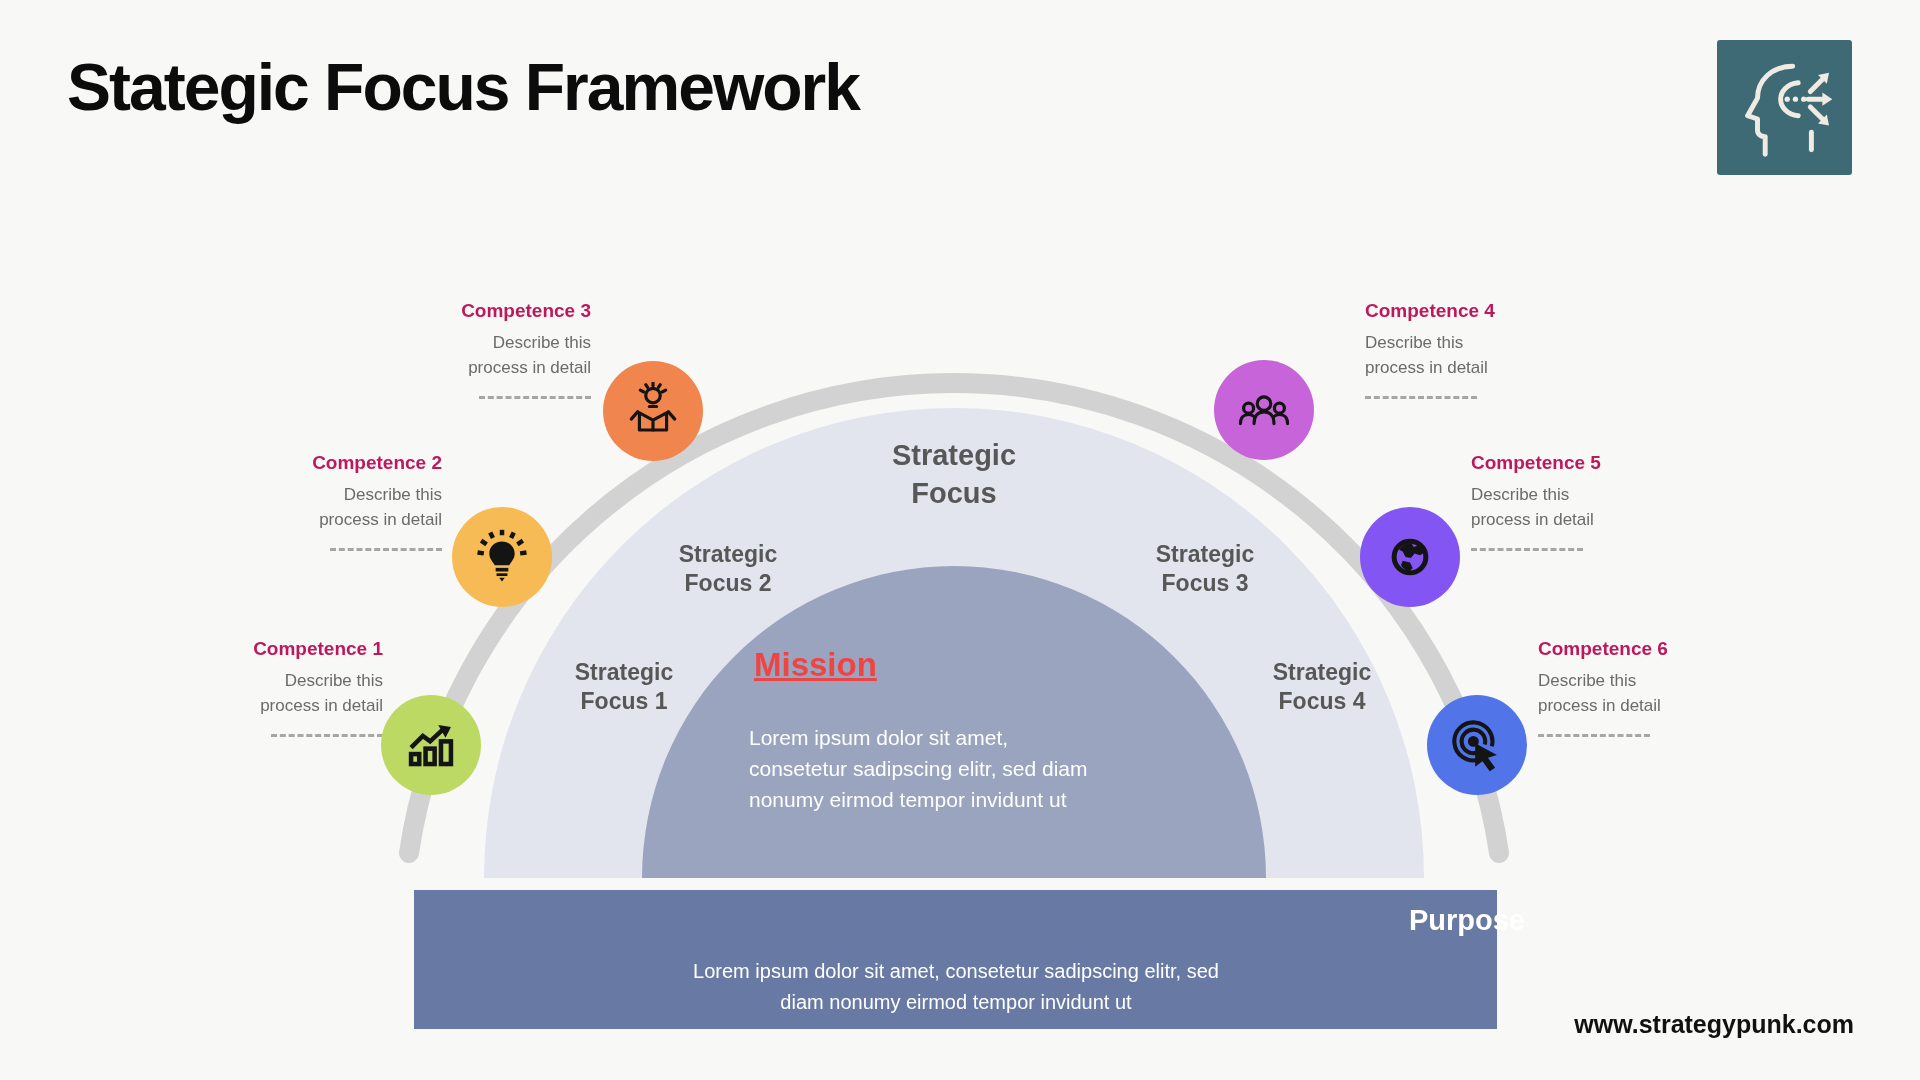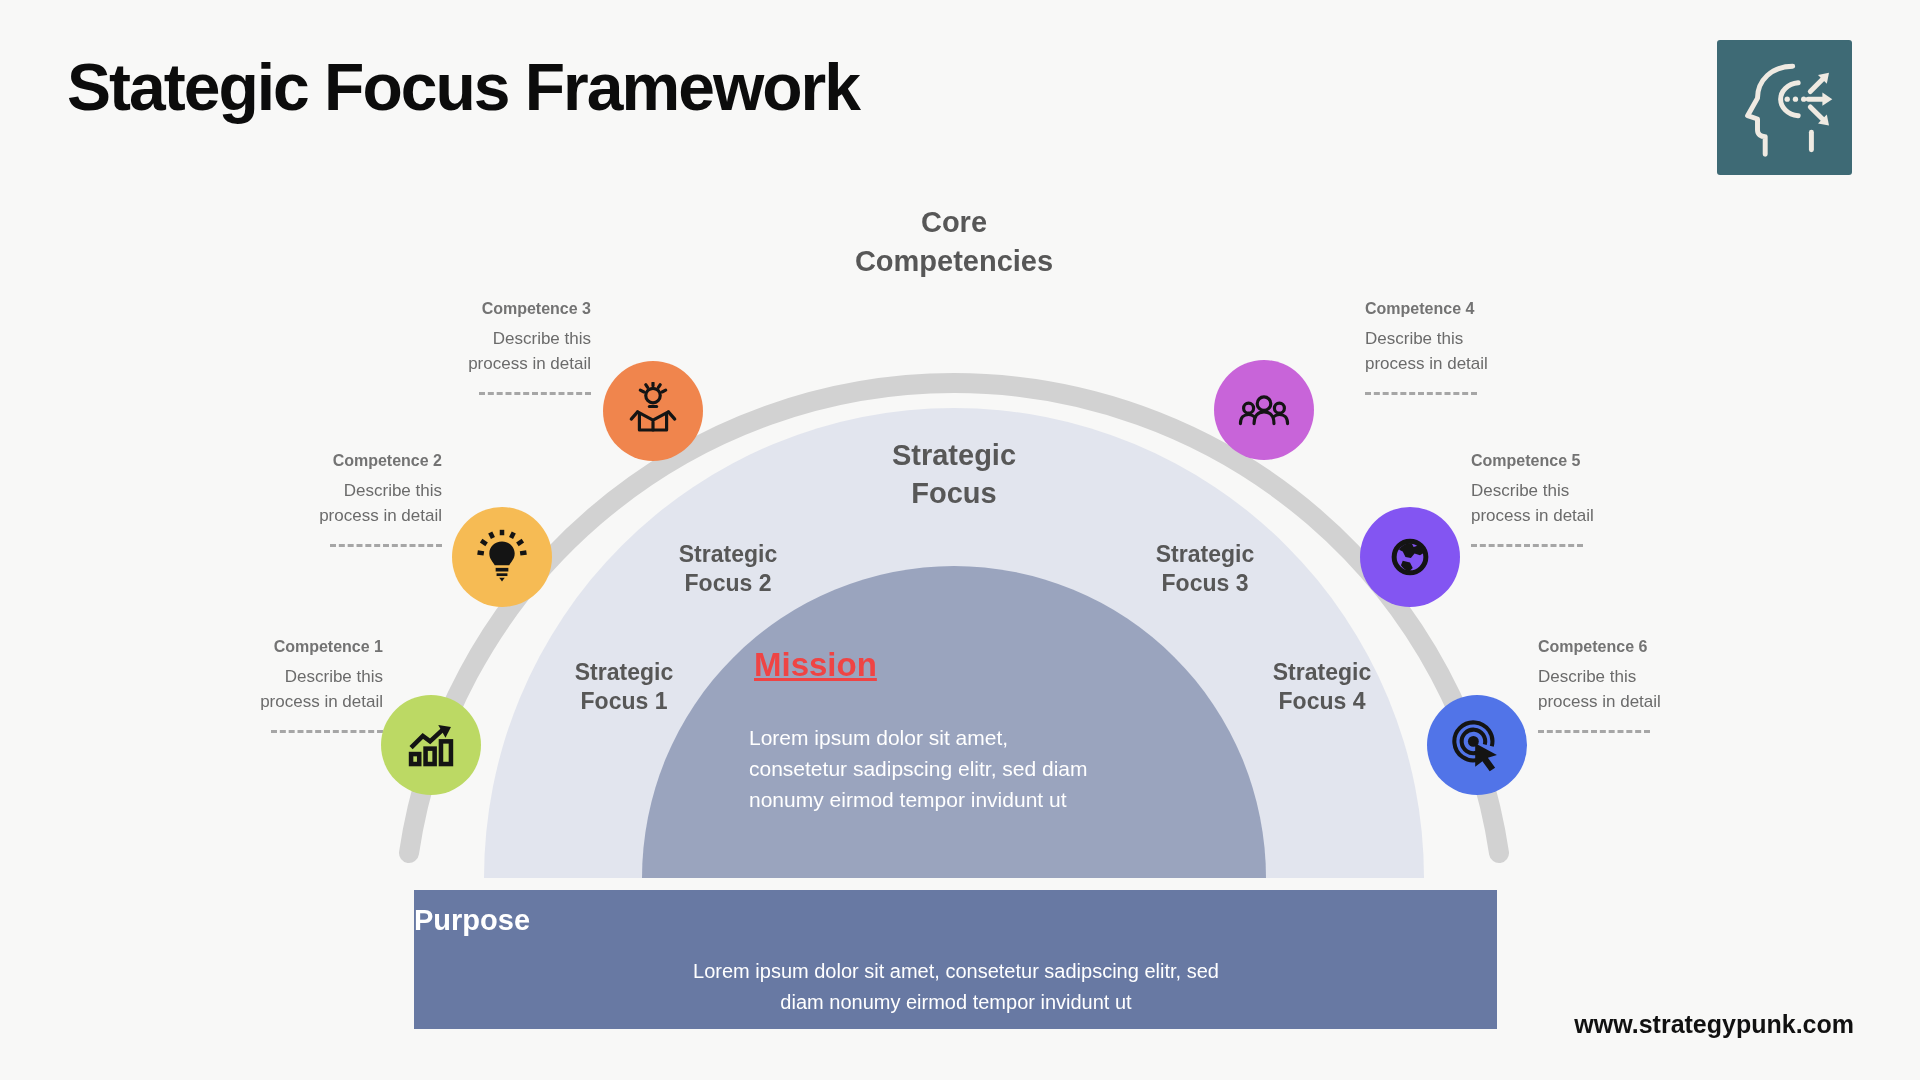--- a/index.html
+++ b/index.html
@@ -26,29 +26,29 @@
     font-size:29px;font-weight:bold;color:#575757;line-height:1.3;}
   .sf-item{position:absolute;width:180px;text-align:center;font-size:23px;font-weight:bold;
     color:#575757;line-height:1.25;}
 
   .mission-title{position:absolute;left:754px;top:646px;width:400px;
     font-size:33px;font-weight:bold;color:#ef4444;text-decoration:underline;}
   .mission-body{position:absolute;left:749px;top:722px;width:410px;text-align:left;
     font-size:21px;color:#ffffff;line-height:31px;}
 
   .purpose-bar{position:absolute;left:414px;top:890px;width:1083px;height:139px;}
-  .purpose-title{position:absolute;left:0;top:14px;width:100%;text-align:left;
-    font-size:29px;font-weight:bold;color:#ffffff;}
+  .purpose-title{position:absolute;left:0;top:14px;width:100%;text-align:right;
+    font-size:29px;font-weight:bold;color:#ffffff;padding-left:28px;}
   .purpose-body{position:absolute;left:222px;top:66px;width:640px;text-align:center;
     font-size:20px;color:#ffffff;line-height:31px;}
 
   .comp-label{position:absolute;}
   .comp-label.side-left{text-align:right;}
   .comp-label.side-right{text-align:left;}
-  .comp-title{font-size:16px;font-weight:bold;color:#737373;margin-bottom:9px;}
+  .comp-title{font-size:19px;font-weight:bold;color:#be185d;margin-bottom:9px;}
   .comp-desc{font-size:17px;color:#6b6b6b;line-height:1.45;display:inline-block;max-width:170px;}
   .comp-dash{border-top:3px dashed #a6a6a6;width:112px;margin-top:16px;}
   .side-left .comp-dash{margin-left:auto;}
 
   .badge{position:absolute;width:100px;height:100px;border-radius:50%;
     display:flex;align-items:center;justify-content:center;}
 
   .website{position:absolute;right:66px;top:1010px;font-size:25px;font-weight:bold;color:#111111;}
 </style>
 </head>
@@ -72,22 +72,20 @@
         <circle cx="52" cy="42" r="2.4"></circle>
           <circle cx="59.5" cy="42" r="2.4"></circle>
           <circle cx="67" cy="42" r="2.4"></circle>
         <polygon points="90,18 80,20 88,28"></polygon>
         <polygon points="93,42 84,36 84,48"></polygon>
         <polygon points="90,66 80,64 88,56"></polygon>
       </g>
     </svg>
   </div>
 
-  <div class="core-label pre">Core
-Competencies</div>
 
   <svg class="arc-svg" width="1920" height="1080" viewBox="0 0 1920 1080">
     <path d="M 409 853 A 551 551 0 0 1 1499 853" fill="none" stroke-width="20" stroke-linecap="round" stroke="#d2d2d2"></path>
   </svg>
 
   <div class="semi outer" style="background-color: rgb(226, 229, 238);"></div>
   <div class="semi mission" style="background-color: rgb(154, 164, 190);"></div>
 
   <div class="sf-heading pre">Strategic
 Focus</div>

